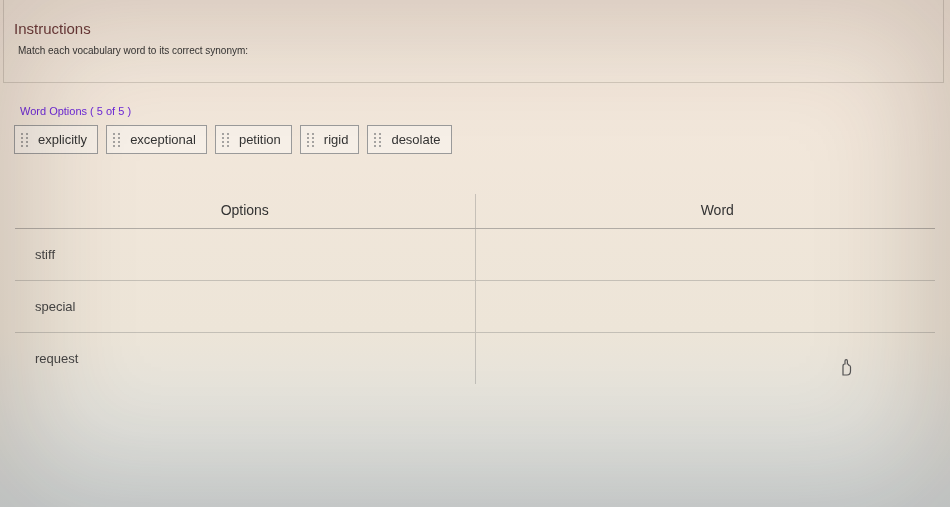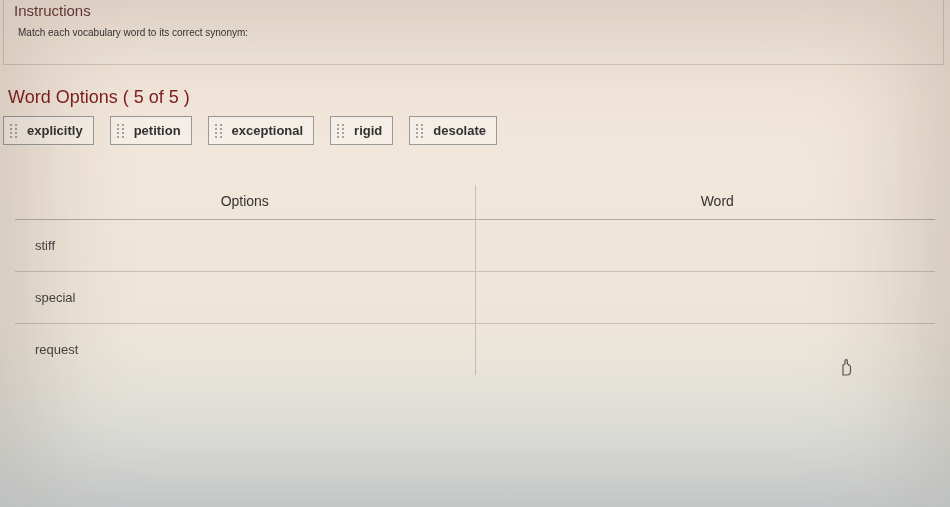--- a/index.html
+++ b/index.html
@@ -13,45 +13,44 @@
       width: 950px;
       height: 507px;
       font-size: 13px;
       color: #3a3a3a;
       position: relative;
       overflow: hidden;
     }
     .instructions-box {
       border: 1px solid rgba(150,140,130,0.35);
       border-top: none;
-      padding: 2px 10px 26px 10px;
+      padding: 20px 10px 26px 10px;
       margin: 0 6px 12px 3px;
       background: rgba(255,255,255,0.05);
     }
     .instructions-title {
       color: #6a3838;
       font-size: 15px;
       margin-bottom: 8px;
     }
     .instructions-text {
       color: #333;
       font-size: 10px;
       margin-left: 4px;
     }
     .word-options-label {
-      margin: 22px 0 8px 8px;
-      color: #7f1d1d;
-      font-size: 18px;
+      margin: 22px 0 8px 20px;
+      color: #6d28d9;
+      font-size: 11px;
     }
     .word-options-row {
       display: flex;
-      gap: 16px;
-      margin-left: 3px;
+      gap: 8px;
+      margin-left: 14px;
       margin-bottom: 40px;
-      font-weight: bold;
     }
     .word-chip {
       display: inline-flex;
       align-items: center;
       border: 1px solid #9a9a9a;
       background: rgba(255,255,255,0.35);
       padding: 6px 10px 6px 6px;
       cursor: grab;
       color: #333;
       font-size: 13px;
@@ -146,34 +145,34 @@
     <span class="drag-handle">
         <span></span>
         <span></span>
         <span></span>
         <span></span>
         <span></span>
         <span></span>
         <span></span>
         <span></span>
       </span>
+    <span>exceptional</span>
+  </div>
+  <div class="word-chip">
+    <span class="drag-handle">
+        <span></span>
+        <span></span>
+        <span></span>
+        <span></span>
+        <span></span>
+        <span></span>
+        <span></span>
+        <span></span>
+      </span>
     <span>petition</span>
-  </div>
-  <div class="word-chip">
-    <span class="drag-handle">
-        <span></span>
-        <span></span>
-        <span></span>
-        <span></span>
-        <span></span>
-        <span></span>
-        <span></span>
-        <span></span>
-      </span>
-    <span>exceptional</span>
   </div>
   <div class="word-chip">
     <span class="drag-handle">
         <span></span>
         <span></span>
         <span></span>
         <span></span>
         <span></span>
         <span></span>
         <span></span>

